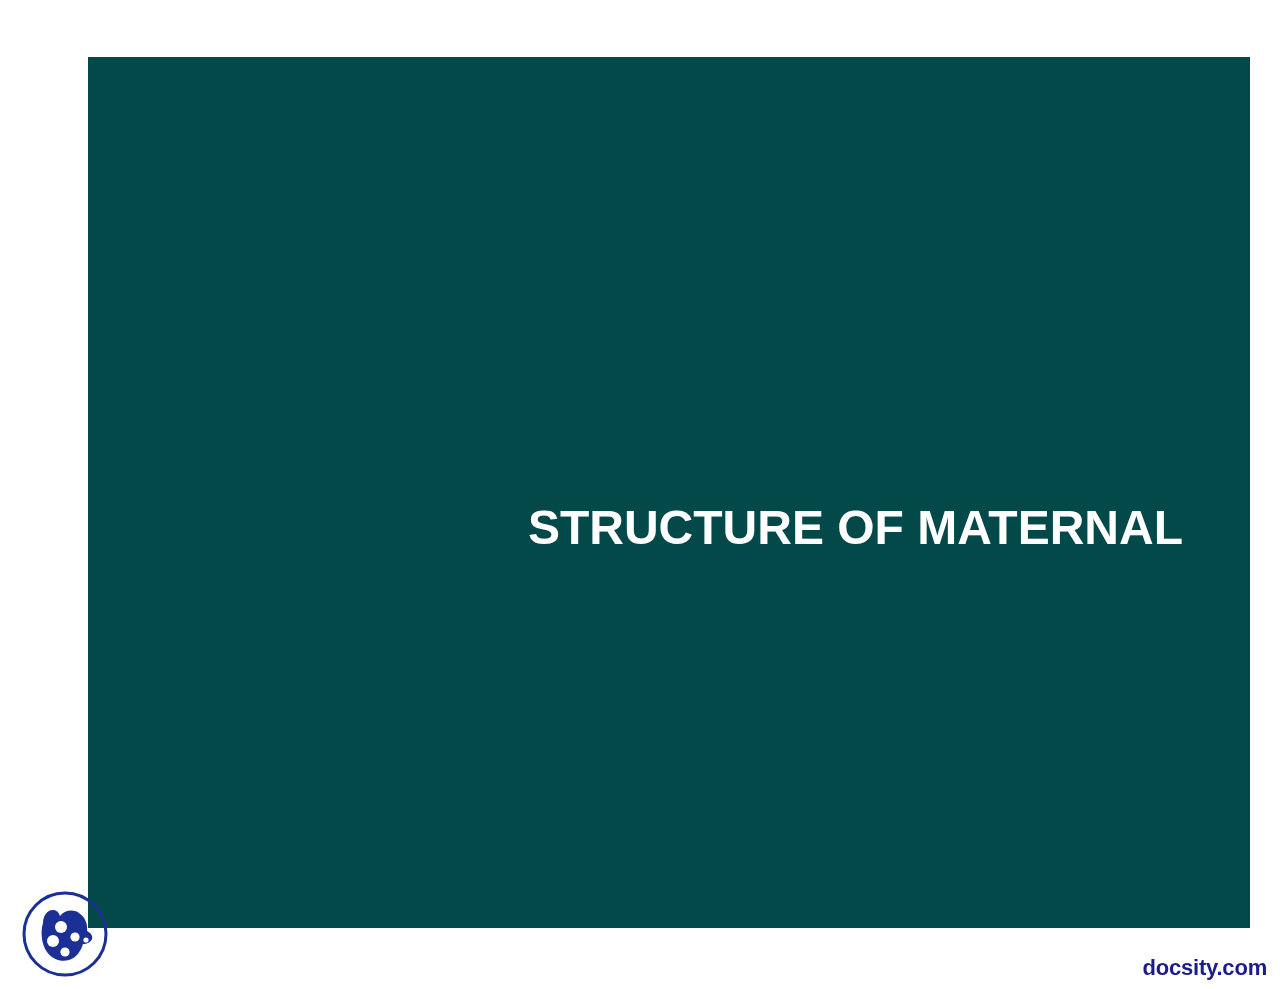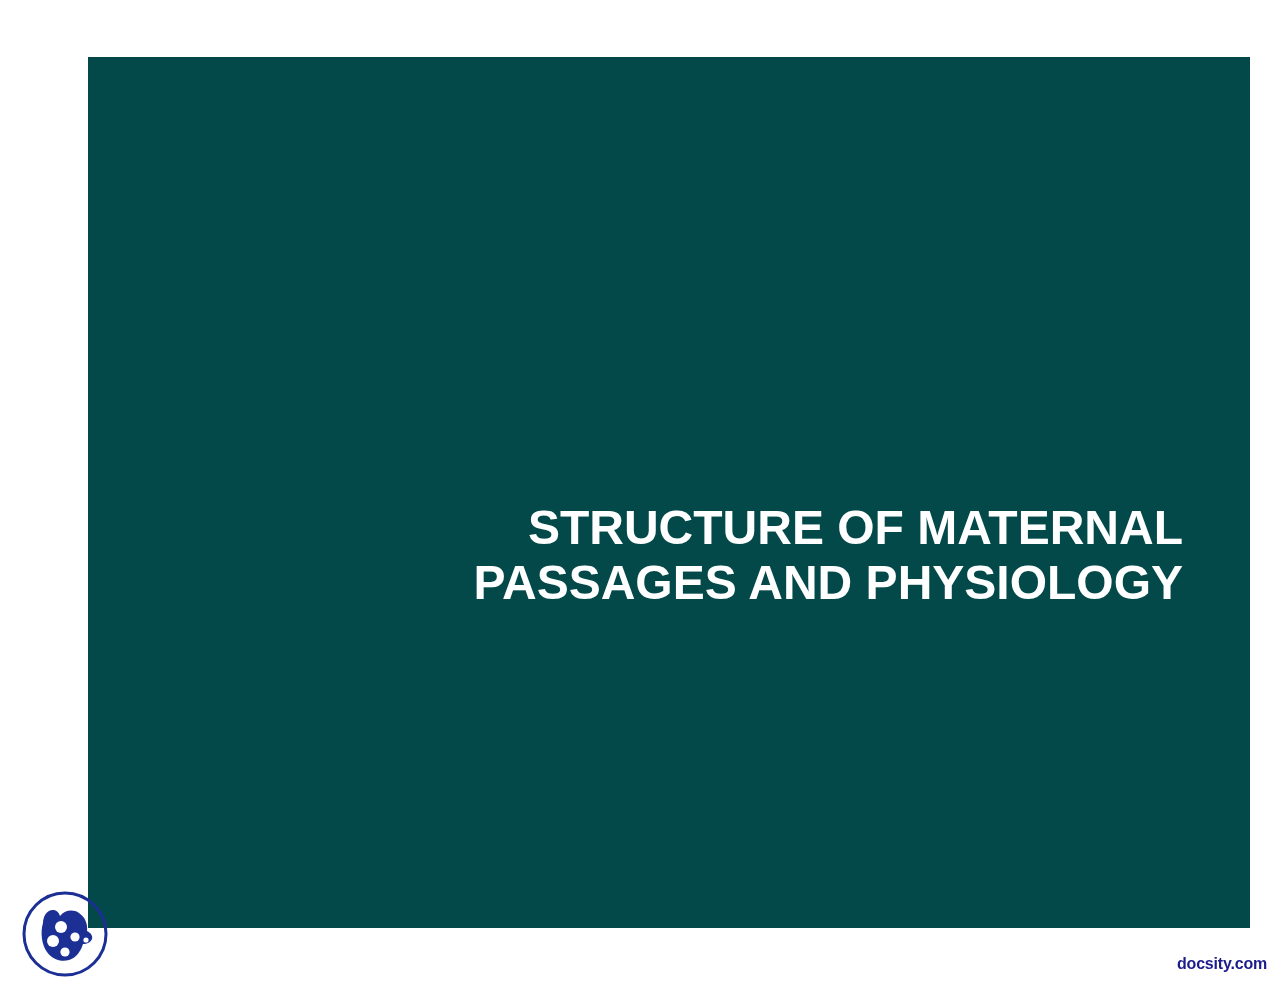--- a/index.html
+++ b/index.html
@@ -60,21 +60,21 @@
   .brand-footer {
     position: absolute;
     left: 1142px;
     top: 955px;
     width: 125px;
     text-align: right;
   }
   .brand-text {
     color: #1c1c8c;
     font-family: "Liberation Sans", sans-serif;
-    font-size: 16px;
+    font-size: 22px;
     font-weight: bold;
     letter-spacing: -0.2px;
     white-space: nowrap;
   }
 
   
   .logo-badge {
     position: absolute;
     left: 21px;
     top: 889px;
@@ -89,21 +89,20 @@
 </style>
 </head>
 <body>
 
 <div id="page">
 
   <div class="slide">
 
     <div class="title-block">
       <span class="title-line">STRUCTURE OF MATERNAL</span>
-      <span class="title-line">PASSAGES AND PHYSIOLOGY</span>
     </div>
 
   </div>
 
   <div class="logo-badge">
     <svg viewBox="0 0 88 90" xmlns="http://www.w3.org/2000/svg" aria-hidden="true">
       <circle cx="44" cy="45" r="41" fill="none" stroke="#1c2f95" stroke-width="3"></circle>
       <path d="M22 34 C22 26, 27 20, 33 21 C36 21.5, 38 24, 39 27
                C44 21, 52 20, 58 24 C64 28, 67 35, 66 42
                C70 44, 72 47, 71 50 C70 53, 66 55, 62 55

